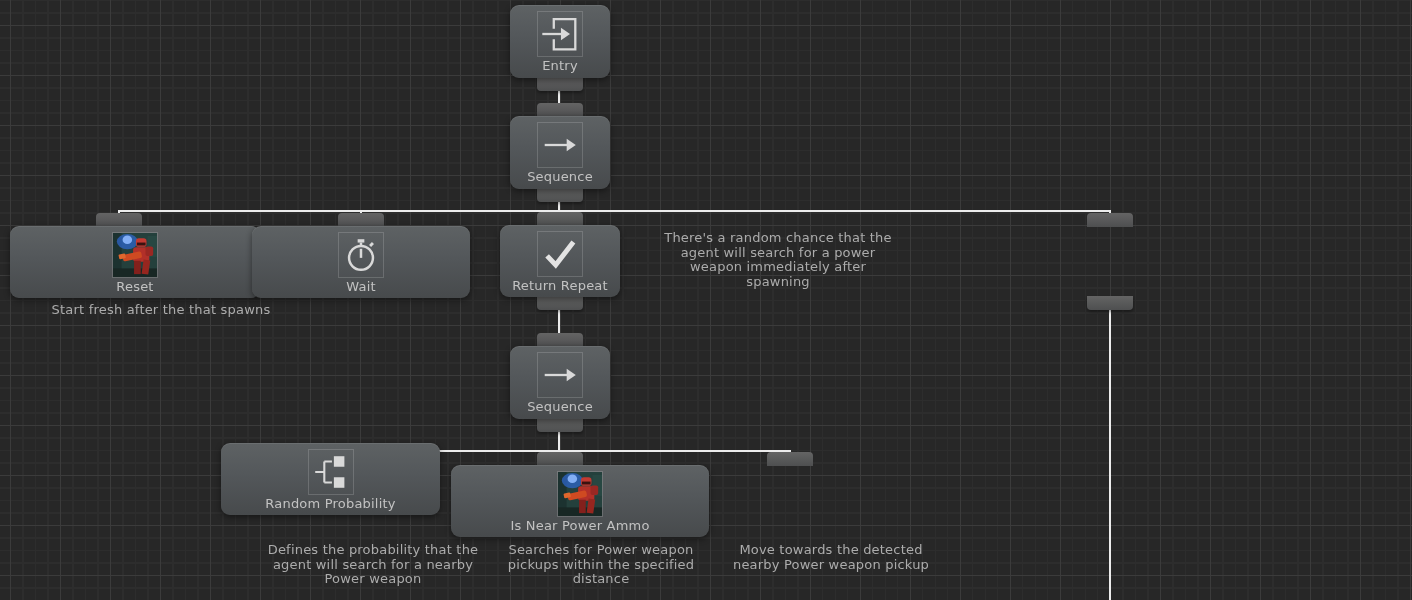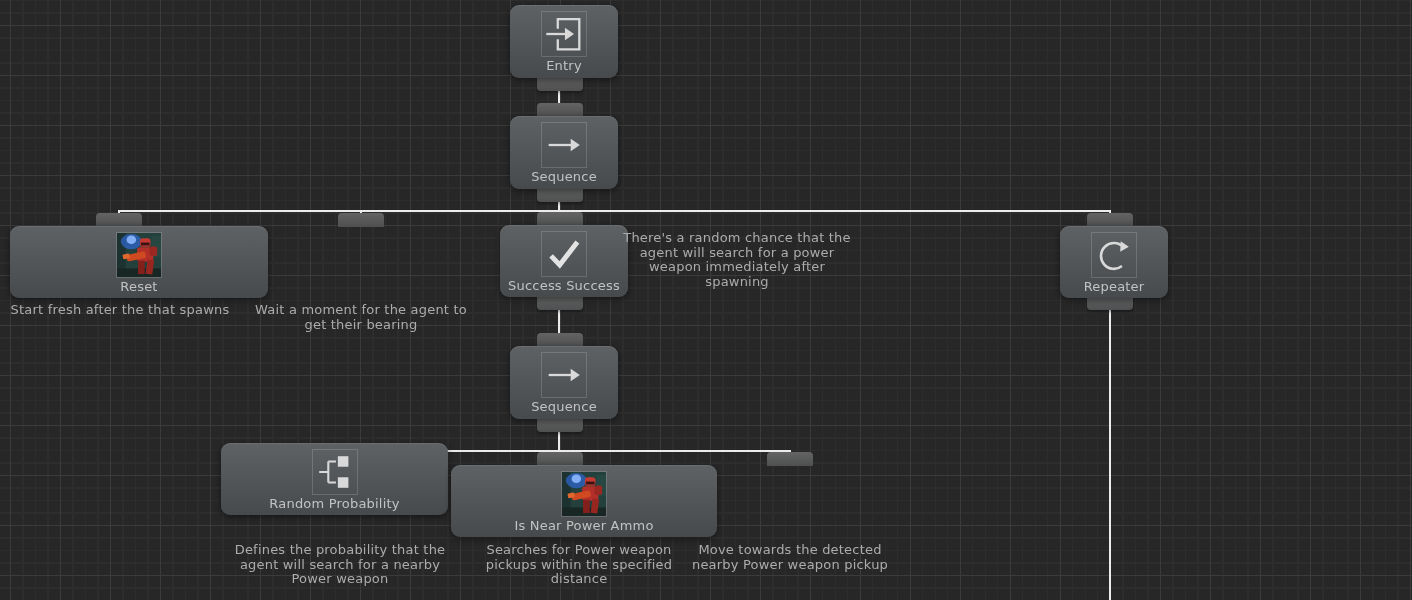--- a/index.html
+++ b/index.html
@@ -20,35 +20,34 @@
   .tab{
     position:absolute;width:46px;height:14px;z-index:2;
     background:linear-gradient(180deg,#646464,#4e4f50);
   }
   .tab.top{border-radius:4px 4px 0 0;}
   .tab.bot{border-radius:0 0 4px 4px;box-shadow:0 2px 3px rgba(0,0,0,.35);}
   .node{
     position:absolute;height:72px;z-index:3;border-radius:9px;
     background:linear-gradient(180deg,#5e6264 0%,#53575a 45%,#474a4c 100%);
     box-shadow:0 2px 6px rgba(0,0,0,.45), inset 0 1px 0 rgba(255,255,255,.08);
-    padding-left:8px;
   }
   .iconbox{
     position:absolute;left:50%;top:6px;transform:translateX(-50%);
     width:46px;height:46px;border:1px solid rgba(255,255,255,.16);
     box-sizing:border-box;overflow:hidden;
   }
   .iconbox svg{display:block;width:100%;height:100%;}
   .nlabel{
     position:absolute;left:0;right:0;top:53px;text-align:center;
     font-size:13px;color:#c2c2c2;letter-spacing:.2px;white-space:nowrap;
   }
   .caption{
     position:absolute;z-index:4;text-align:center;
-    font-size:13px;line-height:14.5px;color:#acacac;letter-spacing:.2px;
+    font-size:13px;line-height:14.5px;color:#acacac;letter-spacing:.2px;margin-left:41px;
   }
 </style>
 </head>
 <body>
 
 <div id="canvas">
 
   <div class="edge v" style="left:558px;top:84px;height:24px"></div>
   <div class="edge v" style="left:558px;top:196px;height:16px"></div>
   <div class="edge h" style="left:119px;top:210px;width:992px"></div>
@@ -115,39 +114,42 @@
         <rect x="34" y="14" width="8" height="10" rx="2" fill="#992823"></rect>
         <rect x="10" y="21" width="20" height="7" rx="2" fill="#cf4a21" transform="rotate(-12 20 24)"></rect>
         <rect x="6" y="22" width="7" height="5" rx="1" fill="#e0672d" transform="rotate(-12 9 24)"></rect>
         <rect x="22" y="29" width="7" height="14" fill="#83201c"></rect>
         <rect x="31" y="28" width="7" height="15" fill="#96261f" transform="rotate(8 34 35)"></rect>
       </svg>
     </div>
     <div class="nlabel">Reset</div>
   </div>
 
+  <div class="node" style="left:252px;top:226px;width:218px">
+    <div class="iconbox">
+      <svg viewBox="0 0 46 46" fill="none" stroke="#d9d9d9">
+        <circle cx="23" cy="26" r="12.5" stroke-width="2.6"></circle>
+        <line x1="23" y1="26" x2="23" y2="16.5" stroke-width="2.6"></line>
+        <rect x="19.5" y="6.5" width="7" height="3.5" fill="#d9d9d9" stroke="none"></rect>
+        <line x1="23" y1="10" x2="23" y2="13.5" stroke-width="2.6"></line>
+        <line x1="32.5" y1="13.5" x2="35.5" y2="10.5" stroke-width="3"></line>
+      </svg>
+    </div>
+    <div class="nlabel">Wait</div>
+  </div>
 
   <div class="node" style="left:500px;top:225px;width:120px">
     <div class="iconbox">
       <svg viewBox="0 0 46 46" fill="none" stroke="#e3e3e3">
         <path d="M 9.5 25 L 18.5 34.5 L 37 10.5" stroke-width="5.2" stroke-linecap="butt" stroke-linejoin="miter"></path>
       </svg>
     </div>
-    <div class="nlabel">Success Success</div>
+    <div class="nlabel">Return Repeat</div>
   </div>
 
-  <div class="node" style="left:1060px;top:226px;width:100px">
-    <div class="iconbox">
-      <svg viewBox="0 0 46 46" fill="none" stroke="#d9d9d9">
-        <path d="M 32.5 14.5 A 13.5 13.5 0 1 0 31.3 34.6" stroke-width="2.7"></path>
-        <polygon points="30,8.5 38.5,14.5 29.5,19.5" fill="#d9d9d9" stroke="none"></polygon>
-      </svg>
-    </div>
-    <div class="nlabel">Repeater</div>
-  </div>
 
   <div class="node" style="left:510px;top:346px;width:100px;height:73px">
     <div class="iconbox">
       <svg viewBox="0 0 46 46" fill="none" stroke="#d9d9d9" stroke-width="2.4">
         <line x1="7" y1="23" x2="31" y2="23"></line>
         <polygon points="30,16.5 39.5,23 30,29.5" fill="#d9d9d9" stroke="none"></polygon>
       </svg>
     </div>
     <div class="nlabel">Sequence</div>
   </div>
@@ -180,19 +182,18 @@
         <rect x="6" y="22" width="7" height="5" rx="1" fill="#e0672d" transform="rotate(-12 9 24)"></rect>
         <rect x="22" y="29" width="7" height="14" fill="#83201c"></rect>
         <rect x="31" y="28" width="7" height="15" fill="#96261f" transform="rotate(8 34 35)"></rect>
       </svg>
     </div>
     <div class="nlabel">Is Near Power Ammo</div>
   </div>
 
 
   <div class="caption" style="left:4px;top:303px;width:232px">Start fresh after the that spawns</div>
-  <div class="caption" style="left:245px;top:303px;width:232px">Wait a moment for the agent to get their bearing</div>
   <div class="caption" style="left:620px;top:231px;width:234px">There's a random chance that the agent will search for a power weapon immediately after spawning</div>
-  <div class="caption" style="left:224px;top:543px;width:232px">Defines the probability that the agent will search for a nearby Power weapon</div>
-  <div class="caption" style="left:463px;top:543px;width:232px">Searches for Power weapon pickups within the specified distance</div>
+  <div class="caption" style="left:216px;top:543px;width:232px">Defines the probability that the agent will search for a nearby Power weapon</div>
+  <div class="caption" style="left:444px;top:543px;width:232px">Searches for Power weapon pickups within the specified distance</div>
   <div class="caption" style="left:674px;top:543px;width:232px">Move towards the detected nearby Power weapon pickup</div>
 
 </div>
 
 </body></html>

